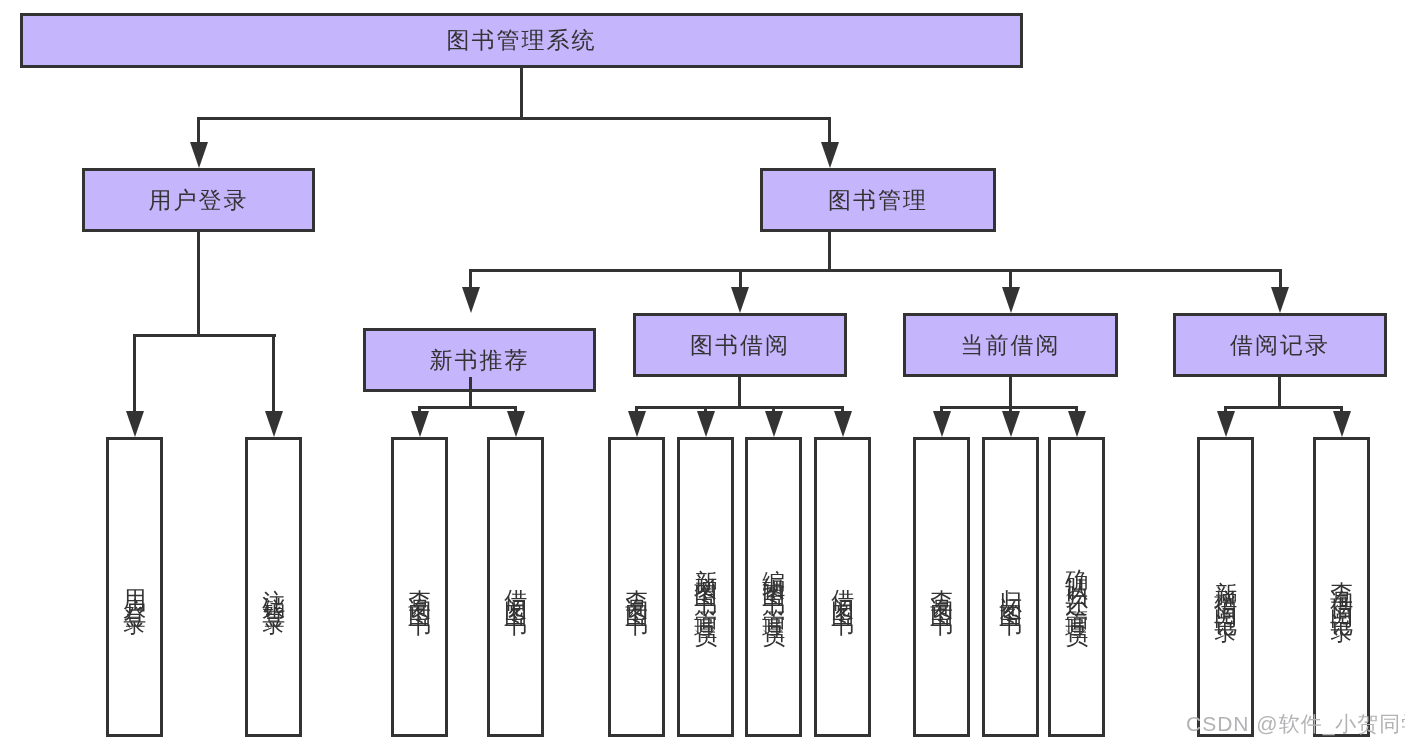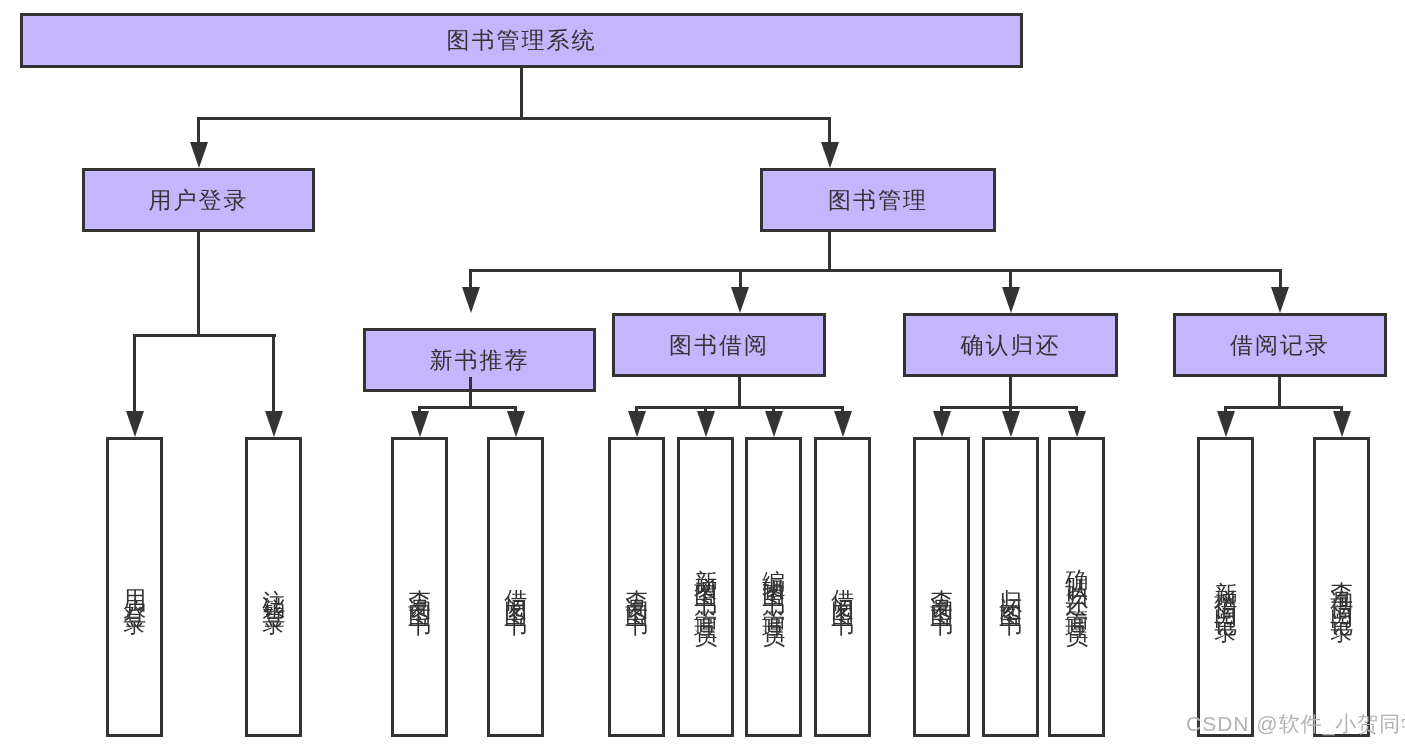--- a/index.html
+++ b/index.html
@@ -112,25 +112,25 @@
   <div class="vl" style="left:1009px; top:270px; height:22px;"></div>
   <div class="vl" style="left:1279px; top:270px; height:22px;"></div>
   <div class="arrow" style="left:462px; top:287px;"></div>
   <div class="arrow" style="left:731px; top:287px;"></div>
   <div class="arrow" style="left:1002px; top:287px;"></div>
   <div class="arrow" style="left:1271px; top:287px;"></div>
 
   <div class="hbox" style="left:363px; top:328px; width:233px; height:64px;">
     <span>新书推荐</span>
   </div>
-  <div class="hbox" style="left:612px; top:313px; width:214px; height:64px;">
+  <div class="hbox" style="left:633px; top:313px; width:214px; height:64px;">
     <span>图书借阅</span>
   </div>
   <div class="hbox" style="left:903px; top:313px; width:215px; height:64px;">
-    <span>确认归还</span>
+    <span>当前借阅</span>
   </div>
   <div class="hbox" style="left:1173px; top:313px; width:214px; height:64px;">
     <span>借阅记录</span>
   </div>
 
   <div class="vl" style="left:469px; top:377px; height:31px;"></div>
   <div class="hl" style="left:418px; top:406px; width:99px;"></div>
   <div class="vl" style="left:418px; top:407px; height:8px;"></div>
   <div class="vl" style="left:514px; top:407px; height:8px;"></div>
   <div class="arrow" style="left:411px; top:411px;"></div>

